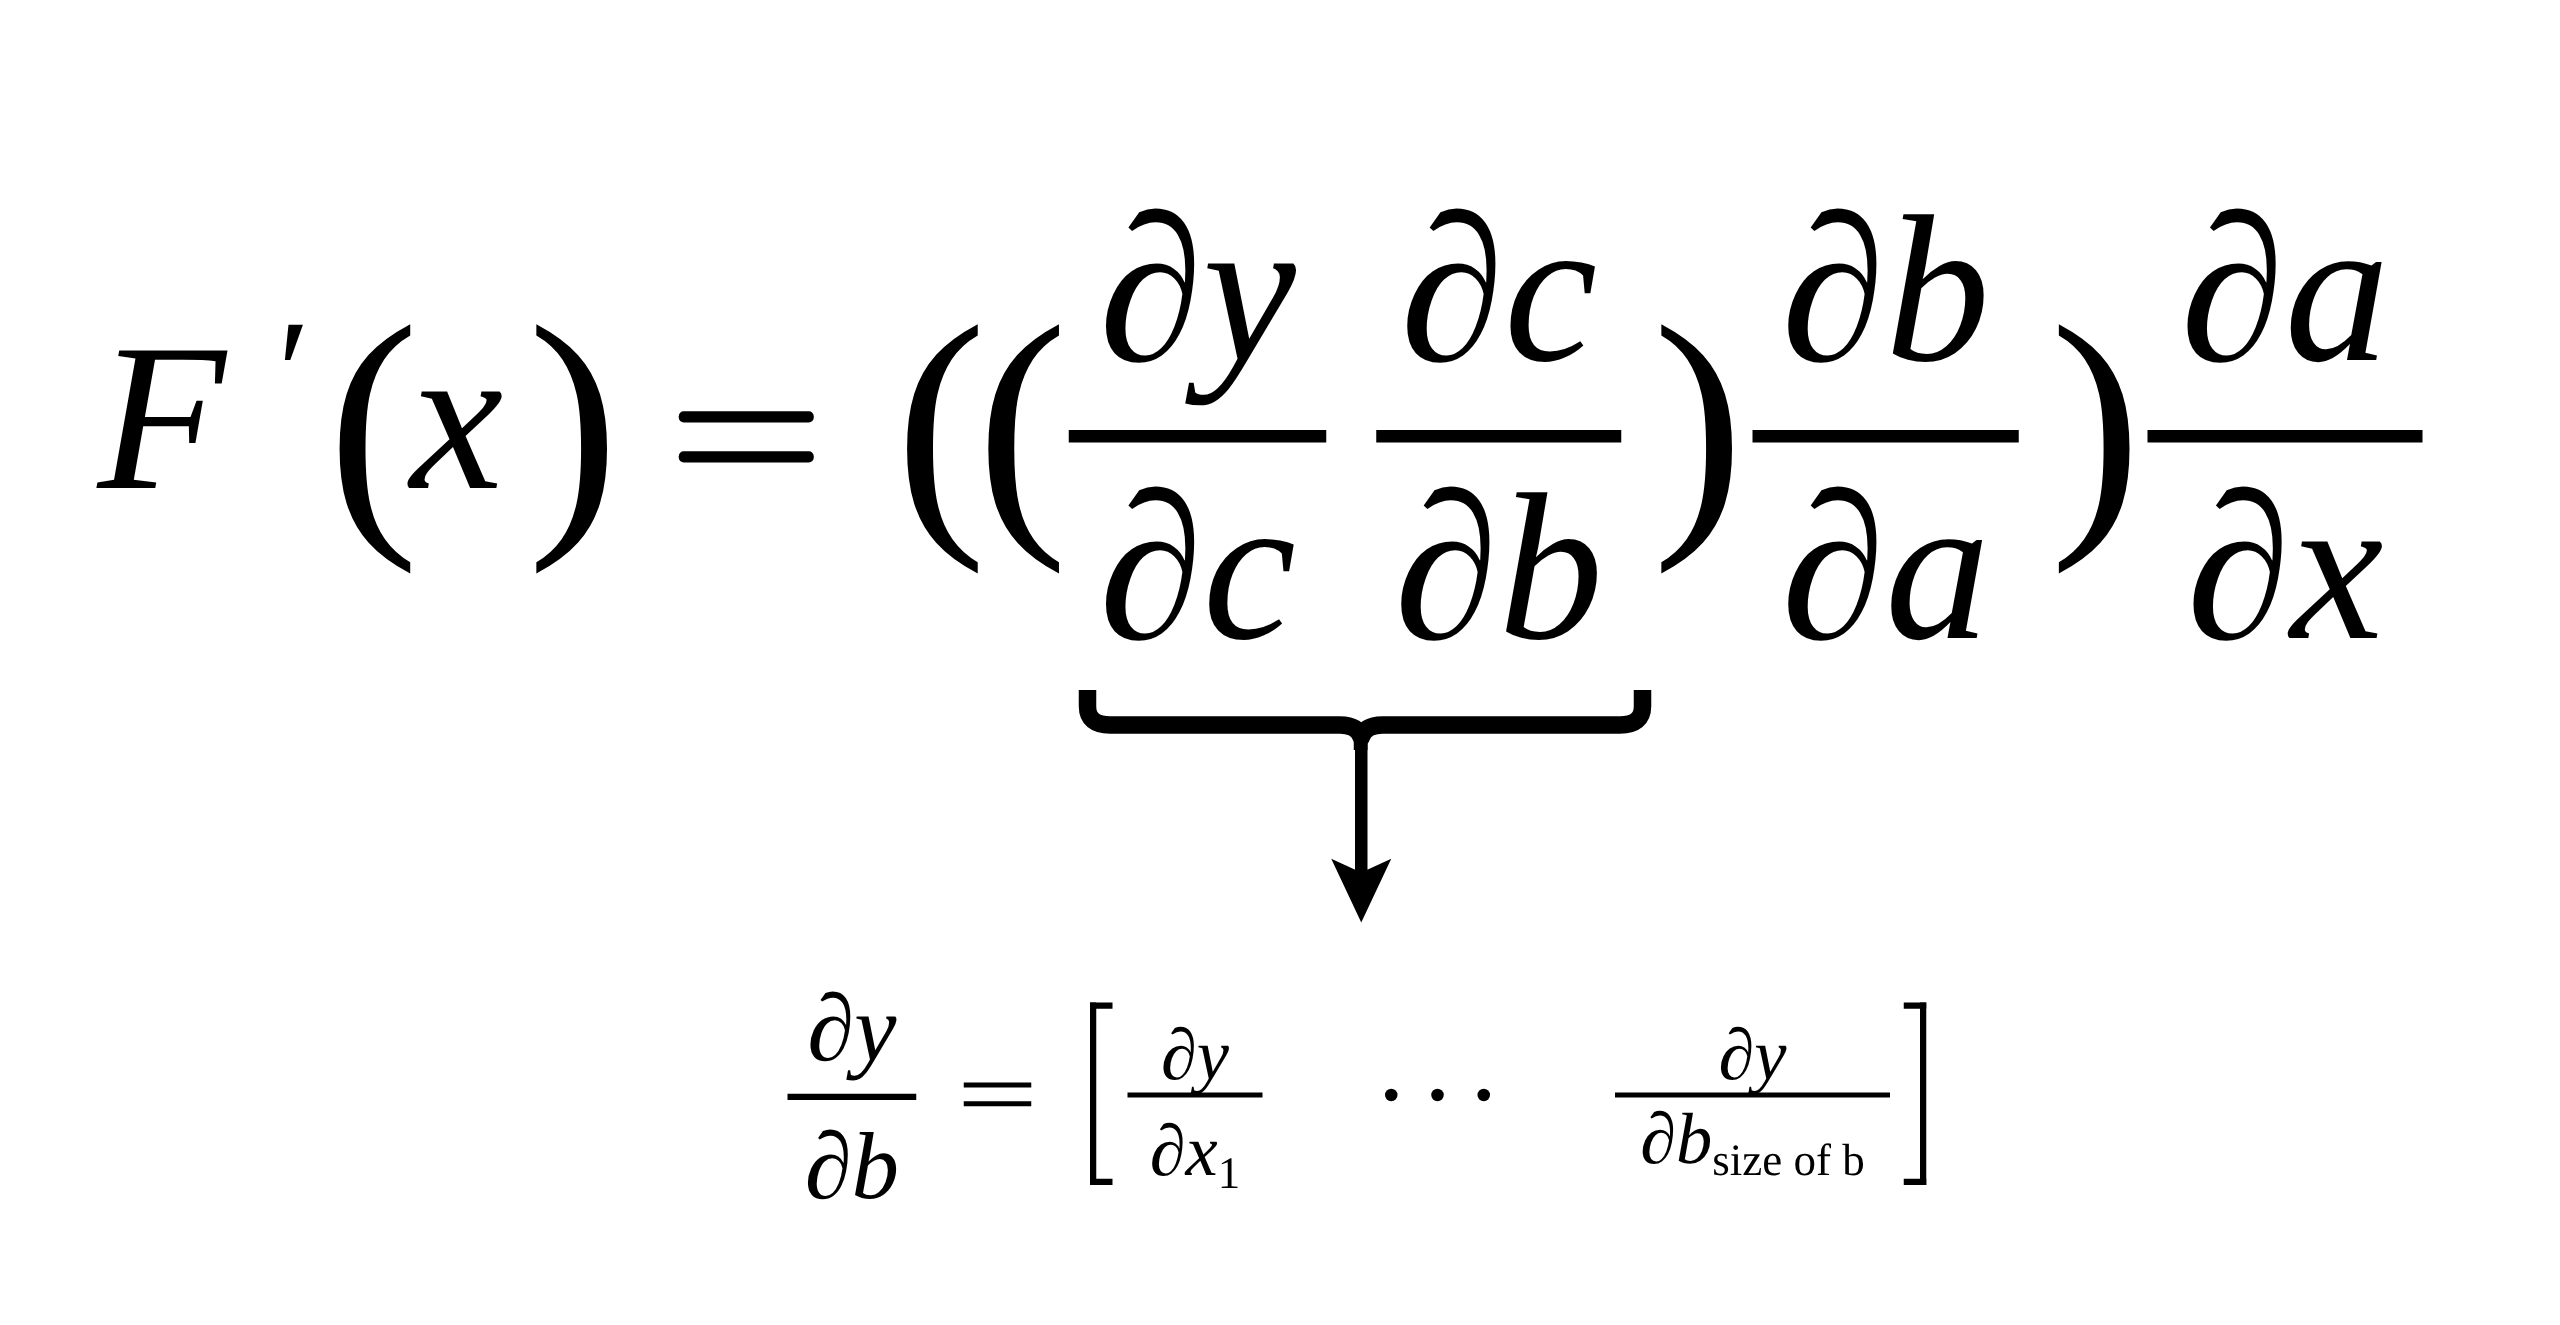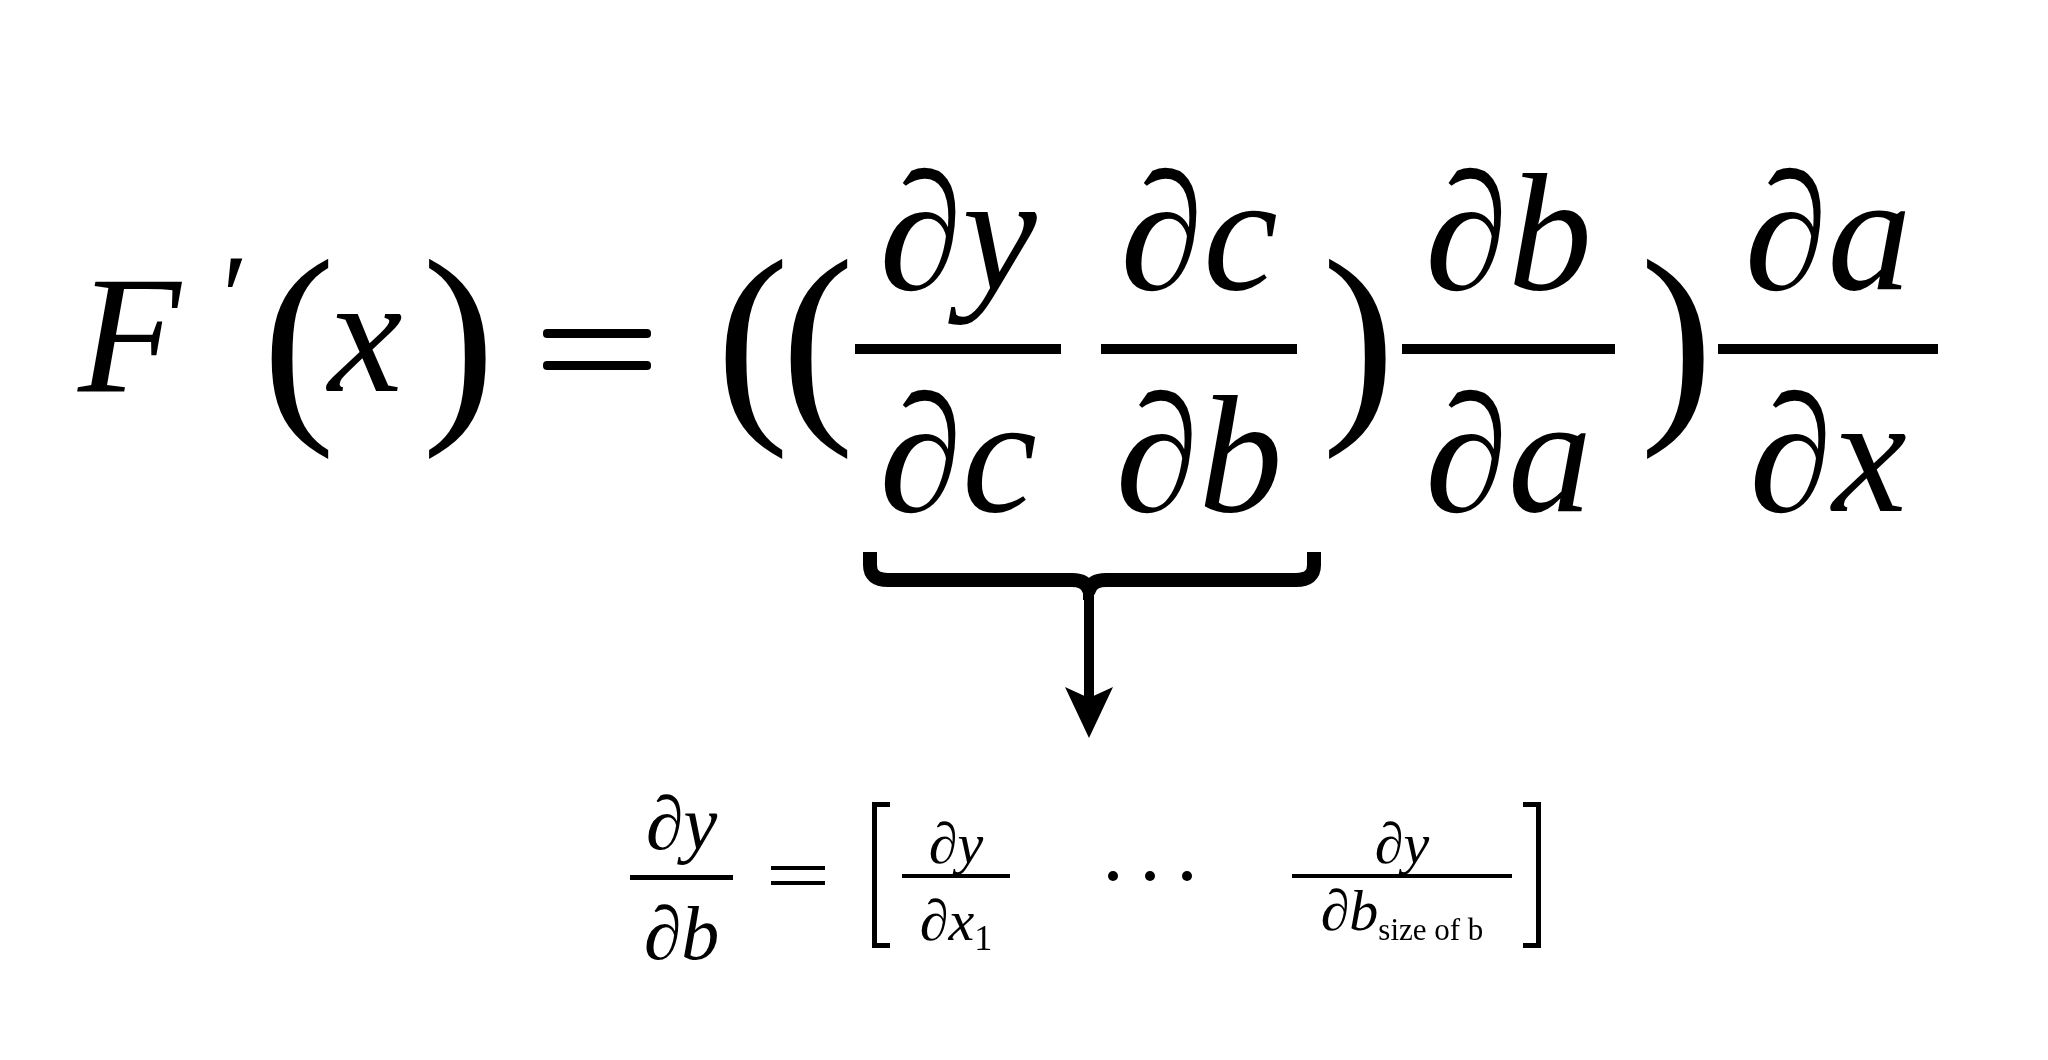--- a/index.html
+++ b/index.html
@@ -11,21 +11,21 @@
   .bar { position:absolute; background:#000; }
   .frac-num, .frac-den { position:absolute; text-align:center; line-height:1; white-space:nowrap; }
 
   
   .big { font-size:168px; }
   .paren-big { font-size:220px; font-family:"Liberation Serif","DejaVu Serif",serif; font-weight:normal; }
 
   
   .mid { font-size:76px; }
   .small { font-size:58px; }
-  .sub { font-size:31px; font-style:normal; font-family:"Liberation Serif","DejaVu Serif",serif; }
+  .sub { font-size:36px; font-style:normal; font-family:"Liberation Serif","DejaVu Serif",serif; }
   .sub-num { font-size:36px; font-style:normal; font-family:"Liberation Serif","DejaVu Serif",serif; }
 
   .bracket { position:absolute; border:5px solid #000; }
   .bracket.left { border-right:none; }
   .bracket.right { border-left:none; }
   .dot { position:absolute; width:10px; height:10px; border-radius:50%; background:#000; }
 </style>
 </head>
 <body>
 

